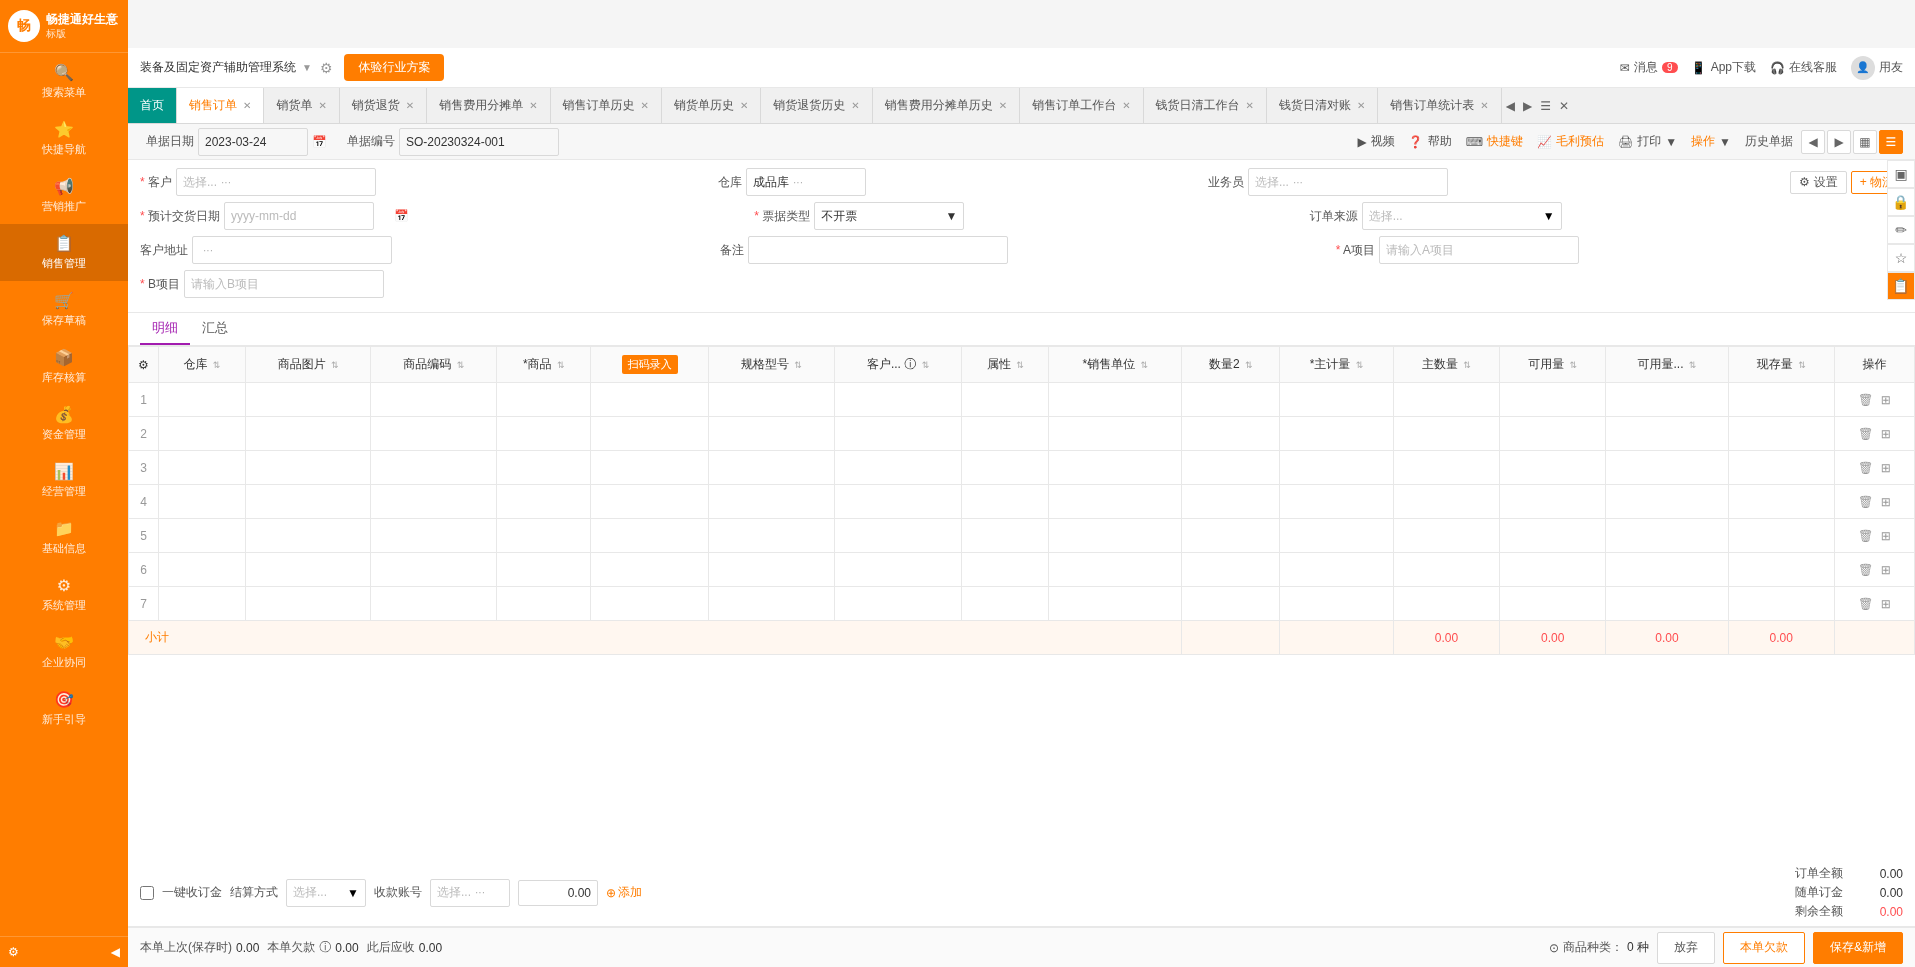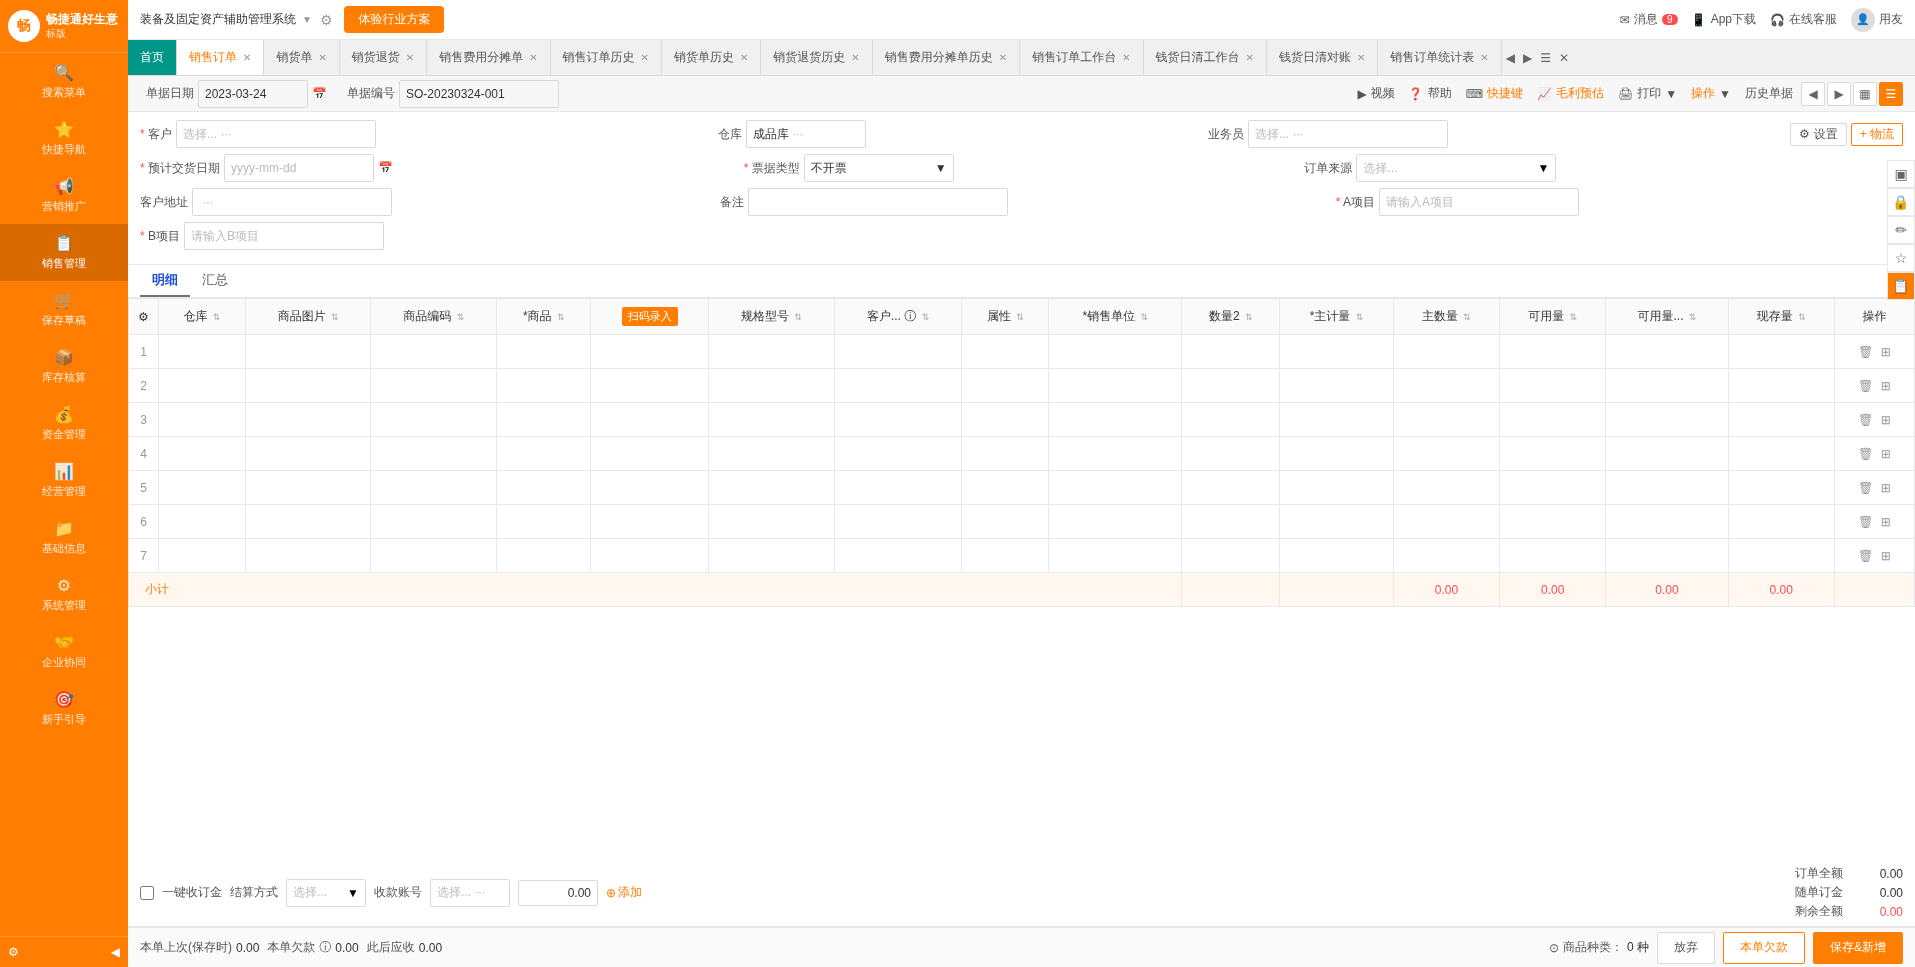--- a/index.html
+++ b/index.html
@@ -15,21 +15,21 @@
     .sidebar-item.active { background: rgba(0,0,0,0.15); color: white; }
     .sidebar-item .icon { font-size: 16px; }
     .sidebar-item .label { font-size: 11px; text-align: center; }
     .sidebar-bottom { width: 100%; display: flex; justify-content: space-between; padding: 8px; border-top: 1px solid rgba(255,255,255,0.2); }
     .sidebar-bottom-btn { color: white; font-size: 12px; cursor: pointer; display: flex; align-items: center; gap: 2px; }
 
     
     .main { flex: 1; display: flex; flex-direction: column; overflow: hidden; }
 
     
-    .topbar { height: 40px; background: white; display: flex; align-items: center; padding: 0 12px; border-bottom: 1px solid #e8e8e8; gap: 8px; flex-shrink: 0; }
+    .topbar { height: 40px; background: white; display: flex; align-items: center; padding: 0 12px; border-bottom: 1px solid #e8e8e8; gap: 8px; flex-shrink: 0; margin-top: 48px; }
     .topbar-system { display: flex; align-items: center; gap: 6px; color: #333; font-size: 13px; }
     .topbar-chevron { color: #999; font-size: 10px; }
     .topbar-gear { color: #999; cursor: pointer; font-size: 14px; }
     .topbar-btn { background: #ff7d00; color: white; border: none; border-radius: 4px; padding: 5px 14px; font-size: 12px; cursor: pointer; margin-left: 4px; }
     .topbar-right { margin-left: auto; display: flex; align-items: center; gap: 14px; color: #555; }
     .topbar-right-item { display: flex; align-items: center; gap: 4px; cursor: pointer; font-size: 12px; }
     .badge { background: #ff4d4f; color: white; border-radius: 10px; padding: 0 4px; font-size: 10px; min-width: 16px; text-align: center; }
     .user-avatar { width: 24px; height: 24px; border-radius: 50%; background: #ddd; display: flex; align-items: center; justify-content: center; font-size: 11px; color: #666; }
 
     
@@ -52,28 +52,28 @@
     
     .form-area { padding: 8px 12px; border-bottom: 1px solid #e8e8e8; flex-shrink: 0; }
     .form-row { display: flex; align-items: center; gap: 4px; margin-bottom: 6px; }
     .form-label { color: #555; font-size: 12px; white-space: nowrap; }
     .form-label.required::before { content: '* '; color: #ff4d4f; }
     .form-input-wrap { display: flex; align-items: center; border: 1px solid #d9d9d9; border-radius: 2px; height: 28px; padding: 0 6px; background: white; min-width: 120px; }
     .form-input-text { color: #bbb; font-size: 12px; }
     .form-input-text.filled { color: #333; }
     .form-dots { color: #aaa; font-size: 10px; margin-left: 4px; cursor: pointer; }
     .form-select { height: 28px; border: 1px solid #d9d9d9; border-radius: 2px; padding: 0 6px; font-size: 12px; color: #333; display: flex; align-items: center; gap: 4px; background: white; min-width: 80px; }
-    .form-date { display: flex; align-items: center; gap: 4px; }
+    .form-date { display: flex; align-items: center; gap: 20px; }
     .form-date-input { height: 28px; border: 1px solid #d9d9d9; border-radius: 2px; padding: 0 6px; font-size: 12px; color: #333; min-width: 110px; display: flex; align-items: center; }
     .cal-icon { color: #aaa; cursor: pointer; font-size: 12px; }
 
     
     .detail-tabs { display: flex; align-items: center; padding: 0 12px; border-bottom: 1px solid #e8e8e8; flex-shrink: 0; background: white; }
     .detail-tab { padding: 6px 12px; cursor: pointer; font-size: 13px; color: #555; border-bottom: 2px solid transparent; }
-    .detail-tab.active { color: #1d4ed8; border-bottom: 2px solid #737373; font-weight: 700; }
+    .detail-tab.active { color: #a21caf; border-bottom: 2px solid #a21caf; font-weight: 400; }
     .data-table { width: 100%; border-collapse: collapse; min-width: 900px; }
     .data-table th { background: #fafafa; border: 1px solid #e8e8e8; padding: 6px 8px; text-align: center; color: #333; font-weight: 500; font-size: 12px; white-space: nowrap; height: 36px; }
     .data-table th.sort { cursor: pointer; }
     .data-table th .sort-icon { color: #aaa; font-size: 9px; margin-left: 2px; }
     .data-table td { border: 1px solid #e8e8e8; padding: 4px 8px; text-align: center; font-size: 12px; color: #333; height: 34px; }
     .data-table .row-num { color: #999; width: 30px; }
     .scan-btn { background: #ff7d00; color: white; border: none; border-radius: 2px; padding: 2px 6px; font-size: 11px; cursor: pointer; }
     .footer-label { color: #ff7d00; font-size: 12px; font-weight: 500; padding: 0 8px; }
 
     

